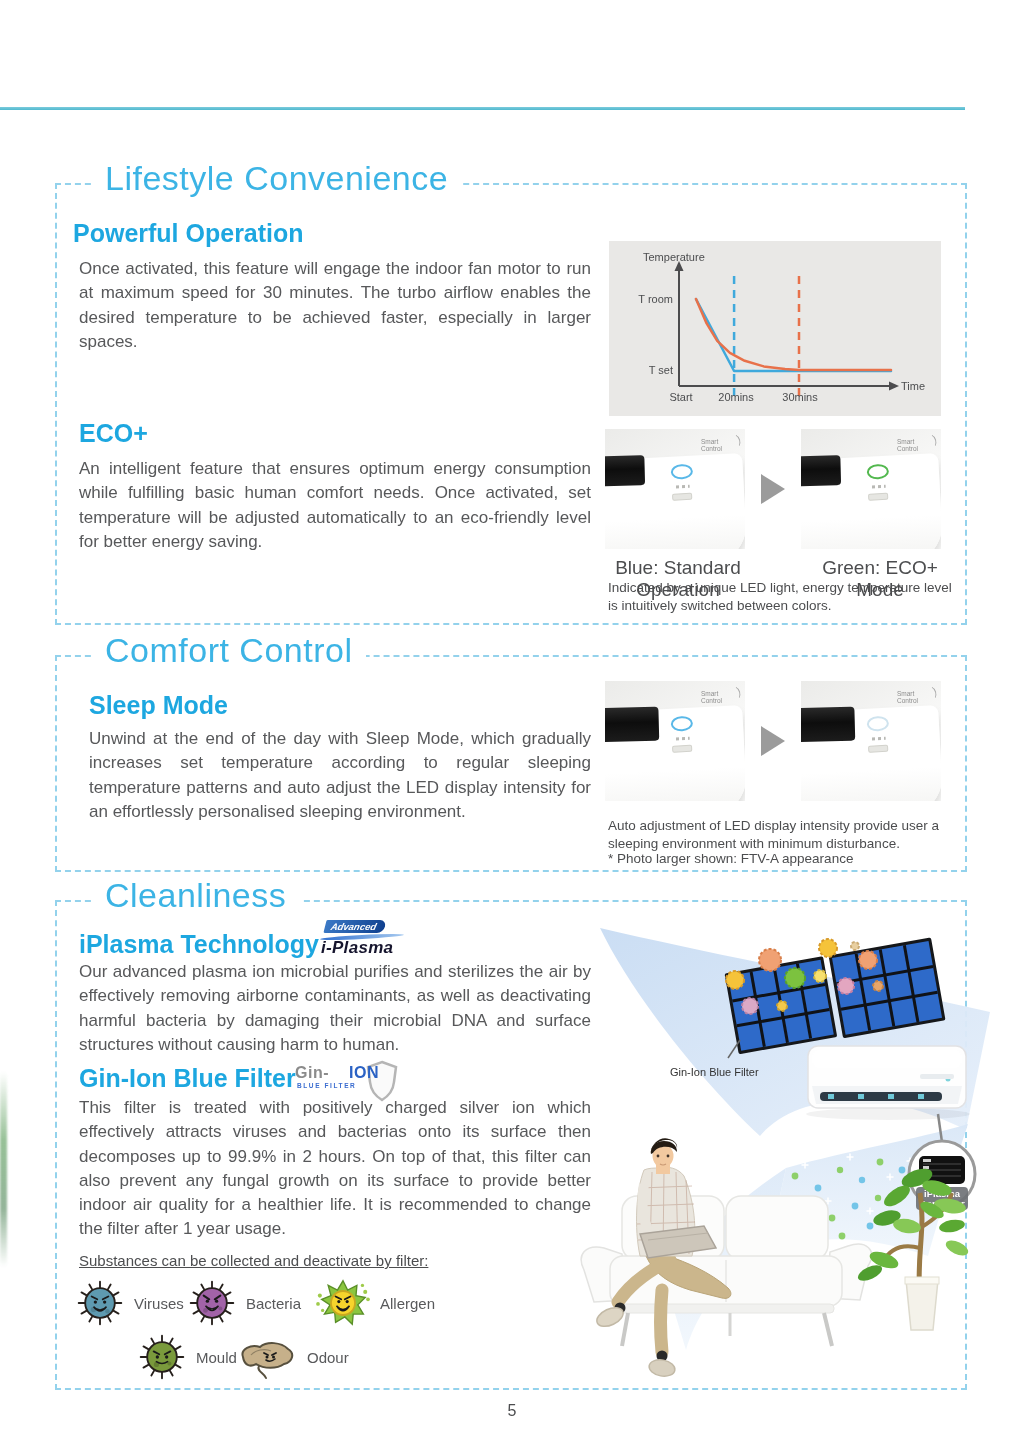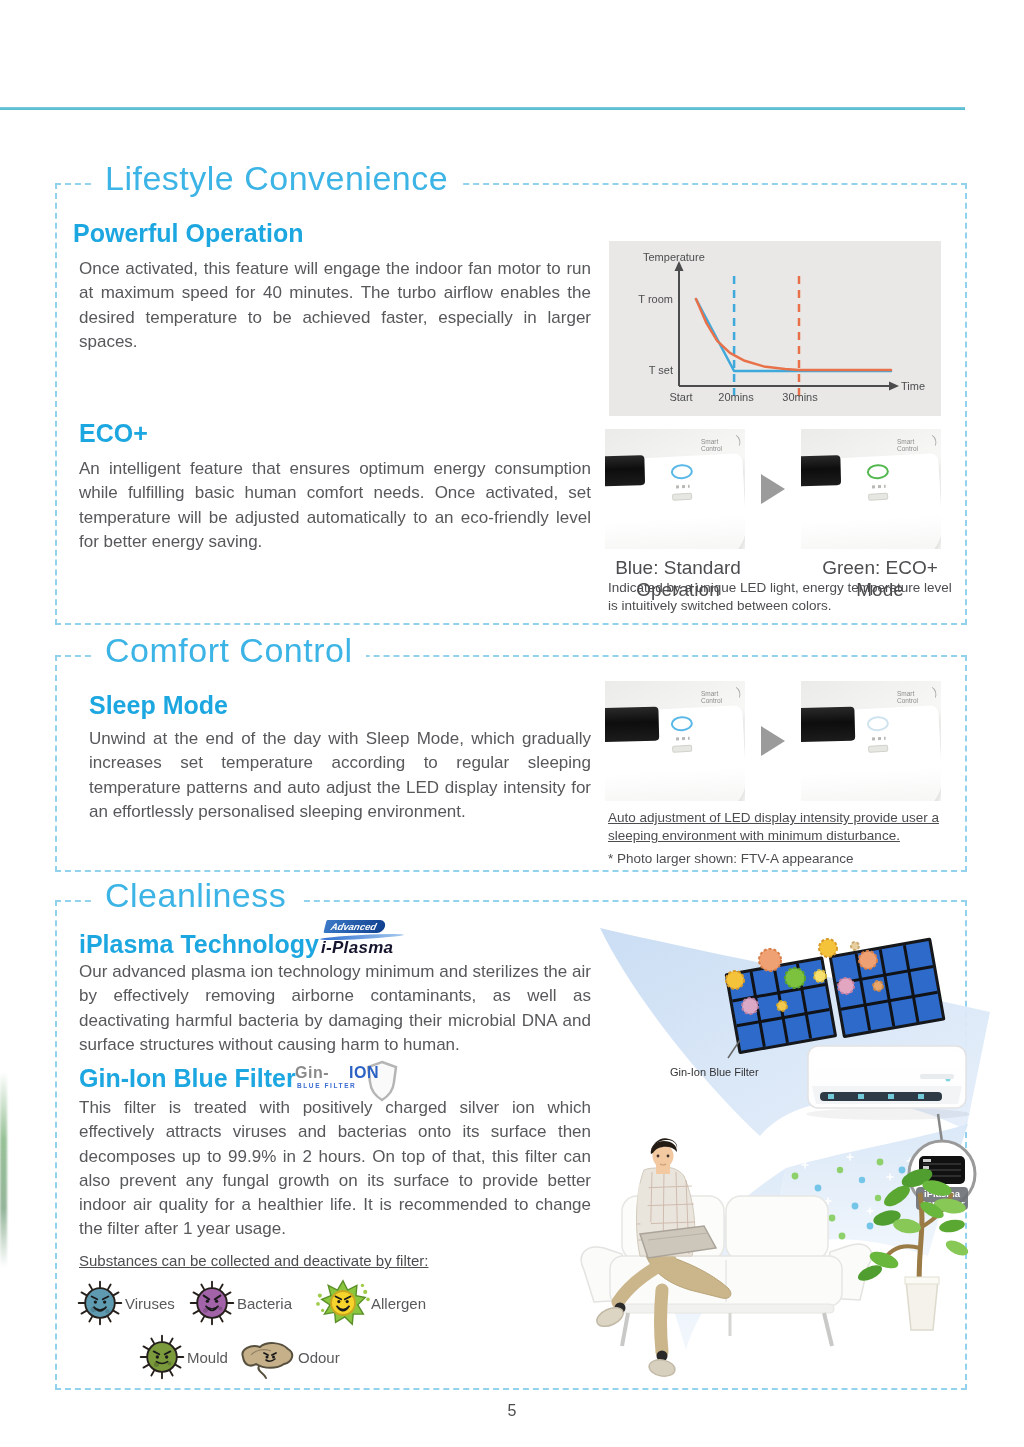--- a/index.html
+++ b/index.html
@@ -66,41 +66,41 @@
   .iplasma-main { position:absolute; bottom:2px; left:2px; font-style:italic; font-weight:bold;
                   font-size:17px; color:#16152e; letter-spacing:.3px; }
   .ginion-logo { position:absolute; width:104px; height:42px; }
   .ginion-shield { position:absolute; right:0; top:-2px; }
   .ginion-line1 { position:absolute; left:0; top:2px; font-weight:bold; font-size:16px; letter-spacing:.5px; }
   .ginion-gin { color:#8b8b8b;text-align:center; } .ginion-ion { color:#2b62c4;margin-left:20px; }
   .ginion-line2 { position:absolute; left:2px; top:20px; font-size:6.5px; font-weight:bold;
                   color:#3a6cd0; letter-spacing:1.6px; }
 
   .sub-label { position:absolute; font-size:15px; color:#4c4d4f; text-decoration:underline; }
-  .sub-item { position:absolute; display:flex; align-items:center; }
+  .sub-item { position:absolute; display:flex; align-items:center; gap:9px; }
   .sub-name { font-size:15px; color:#58595b; }
 
   .illustration { position:absolute; left:570px; top:918px; width:440px; height:472px; z-index:2; }
 
   .page-number { position:absolute; left:0; right:0; top:1402px; text-align:center;
                  font-size:16px; color:#4c4d4f; }
 </style>
 </head>
 <body>
 
 <div class="page">
 
   <div class="top-rule"></div>
   <div class="edge-leaf"></div>
 
   <div class="section-box" style="top:183px; height:442px;">
     <div class="section-title">Lifestyle Convenience</div>
 
     <div class="feature-heading" style="left:16px; top:34px;">Powerful Operation</div>
-    <p class="body-text" style="left:22px; top:72px; width:512px;">Once activated, this feature will engage the indoor fan motor to run at maximum speed for 40 minutes. The turbo airflow enables the desired temperature to be achieved faster, especially in larger spaces.</p>
+    <p class="body-text" style="left:22px; top:72px; width:512px;">Once activated, this feature will engage the indoor fan motor to run at maximum speed for 30 minutes. The turbo airflow enables the desired temperature to be achieved faster, especially in larger spaces.</p>
 
     <div class="graph-panel">
       <svg width="344" height="175" viewBox="0 0 344 175">
         <line x1="125.1" y1="35" x2="125.1" y2="158" stroke-width="2.5" stroke-dasharray="8 6" stroke="#3fa9dc"></line>
         <line x1="190.0" y1="35" x2="190.0" y2="158" stroke-width="2.5" stroke-dasharray="8 6" stroke="#e8714a"></line>
         <line x1="70" y1="28" x2="70" y2="145" stroke="#4c4c4e" stroke-width="2"></line>
         <polygon points="70,20 65.5,30 74.5,30" fill="#4c4c4e"></polygon>
         <line x1="70" y1="145" x2="282" y2="145" stroke="#4c4c4e" stroke-width="2"></line>
         <polygon points="290,145 280,140.5 280,149.5" fill="#4c4c4e"></polygon>
         <polyline fill="none" stroke-width="2.5" stroke-linejoin="round" stroke-linecap="round" points="87.0,58.0 125.1,130.0 282.0,130.0" stroke="#3fa9dc"></polyline>
@@ -171,34 +171,34 @@
         <span class="ac-brand">Smart Control</span>
         <span class="wifi"></span>
         <div class="ac-body">
           <div class="ac-slot"></div>
           <div class="ac-led" style="--led:#cfe3ee;"></div>
           <div class="ac-dots"></div>
           <div class="ac-btn"></div>
         </div>
       </div>
     </div>
-    <p class="note" style="left:551px; top:152px;text-decoration:underline;">Auto adjustment of LED display intensity provide user a sleeping environment with minimum disturbance.</p>
+    <p class="note" style="left:551px; top:160px;">Auto adjustment of LED display intensity provide user a sleeping environment with minimum disturbance.</p>
     <p class="note" style="left:551px; top:193px;">* Photo larger shown: FTV-A appearance</p>
   </div>
 
   <div class="section-box" style="top:900px; height:490px;">
     <div class="section-title">Cleanliness</div>
 
     <div class="feature-heading" style="left:22px; top:28px;">iPlasma Technology</div>
     <div class="iplasma-logo" style="left:262px; top:18px;">
       <span class="iplasma-swoosh"></span>
       <span class="iplasma-adv">Advanced</span>
       <span class="iplasma-main">i-Plasma</span>
     </div>
-    <p class="body-text" style="left:22px; top:58px; width:512px;">Our advanced plasma ion technology minimum and sterilizes the air by effectively removing airborne contaminants, as well as deactivating harmful bacteria by damaging their microbial DNA and surface structures without causing harm to  human.</p>
+    <p class="body-text" style="left:22px; top:58px; width:512px;">Our advanced plasma ion microbial purifies and sterilizes the air by effectively removing airborne contaminants, as well as deactivating harmful bacteria by damaging their microbial DNA and surface structures without causing harm to  human.</p>
 
     <div class="feature-heading" style="left:22px; top:162px;">Gin-Ion Blue Filter</div>
     <div class="ginion-logo" style="left:238px; top:160px;">
       <svg class="ginion-shield" width="34" height="42" viewBox="0 0 34 42">
         <path d="M17,2 L31,7 L29,22 C28,32 22,37 17,40 C12,37 6,32 5,22 L3,7 Z" fill="#fafafa" stroke="#b5b5b5" stroke-width="2.5"></path>
       </svg>
       <span class="ginion-line1"><span class="ginion-gin">Gin-</span><span class="ginion-ion">ION</span></span>
       <span class="ginion-line2">BLUE FILTER</span>
     </div>
     <p class="body-text" style="left:22px; top:194px; width:512px;">This filter is treated with positively charged silver ion which effectively attracts viruses and bacterias onto its surface then decomposes up to 99.9% in 2 hours. On top of that, this filter can also prevent any fungal growth on its surface to provide better indoor air quality for a healthier life. It is recommended to change the filter after 1 year usage.</p>

